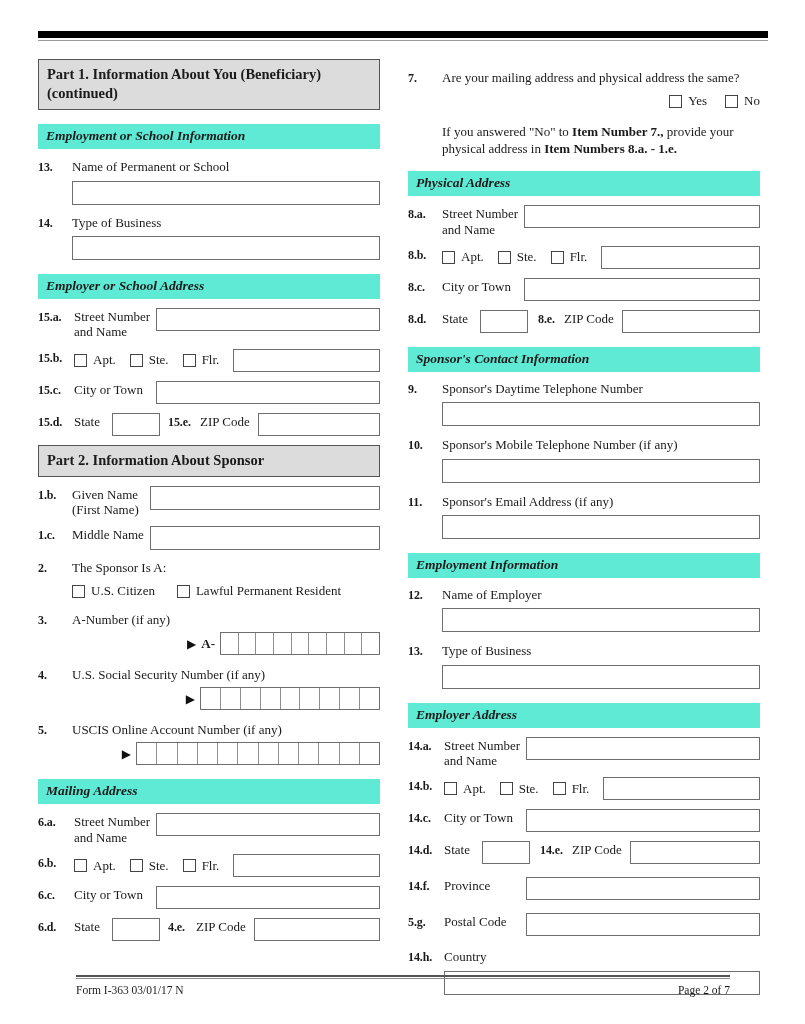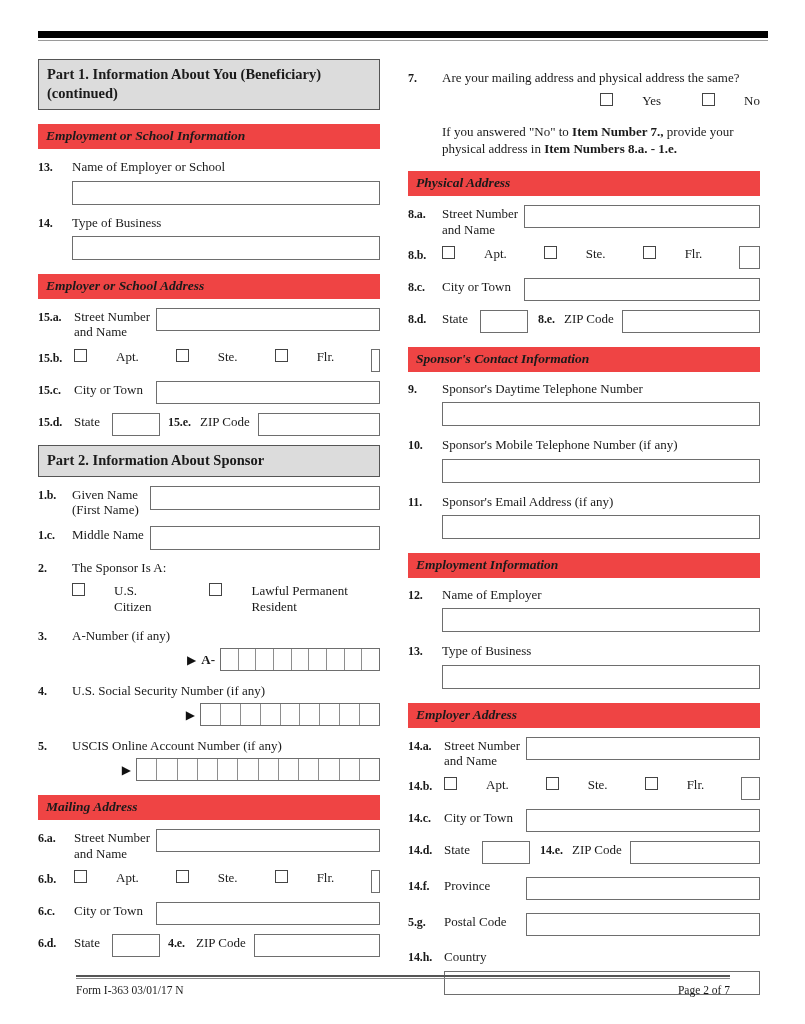--- a/index.html
+++ b/index.html
@@ -26,21 +26,21 @@
   
   .part-header {
     background: #dcdcdc;
     border: 1px solid #555;
     padding: 5px 8px 6px 8px;
     font-weight: bold;
     font-size: 14.5px;
     line-height: 1.32;
   }
   .section-header {
-    background: #ef4444;
+    background: #5eead4;
     padding: 4px 8px 5px 8px;
     font-style: italic;
     font-weight: bold;
     font-size: 13.5px;
     margin-top: 14px;
   }
 
   
   .item { display: flex; align-items: flex-start; margin-top: 9px; }
   .num {
@@ -70,21 +70,21 @@
 
   
   .cb {
     width: 13px; height: 13px;
     border: 1px solid #444;
     background: #fff;
     display: inline-block;
     flex: 0 0 13px;
     margin-right: 6px;
   }
-  .cbrow { display: flex; align-items: flex-start; gap: 23px; }
+  .cbrow { display: flex; align-items: center; }
   .cbrow .cbtext { font-size: 13px; margin-right: 14px; }
 
   
   .cells { display: flex; border: 1px solid #6e6e6e; height: 23px; background: #fff; }
   .cells > i { flex: 1 1 0; border-right: 1px solid #8e8e8e; }
   .cells > i:last-child { border-right: none; }
   .arrow { font-size: 12px; margin-right: 5px; line-height: 1; color:#111; }
   .aprefix { font-weight: bold; font-size: 13px; margin-right: 5px; }
 
   
@@ -109,21 +109,21 @@
 
     <div class="col">
 
       <div class="part-header">Part 1.  Information About You (Beneficiary) (continued)</div>
 
       <div class="section-header">Employment or School Information</div>
 
       <div class="stack">
         <div class="item">
           <div class="num">13.</div>
-          <div class="lbl">Name of Employer or School</div>
+          <div class="lbl">Name of Permanent or School</div>
         </div>
         <div class="fullbox"></div>
       </div>
 
       <div class="stack">
         <div class="item">
           <div class="num">14.</div>
           <div class="lbl">Type of Business</div>
         </div>
         <div class="fullbox"></div>

